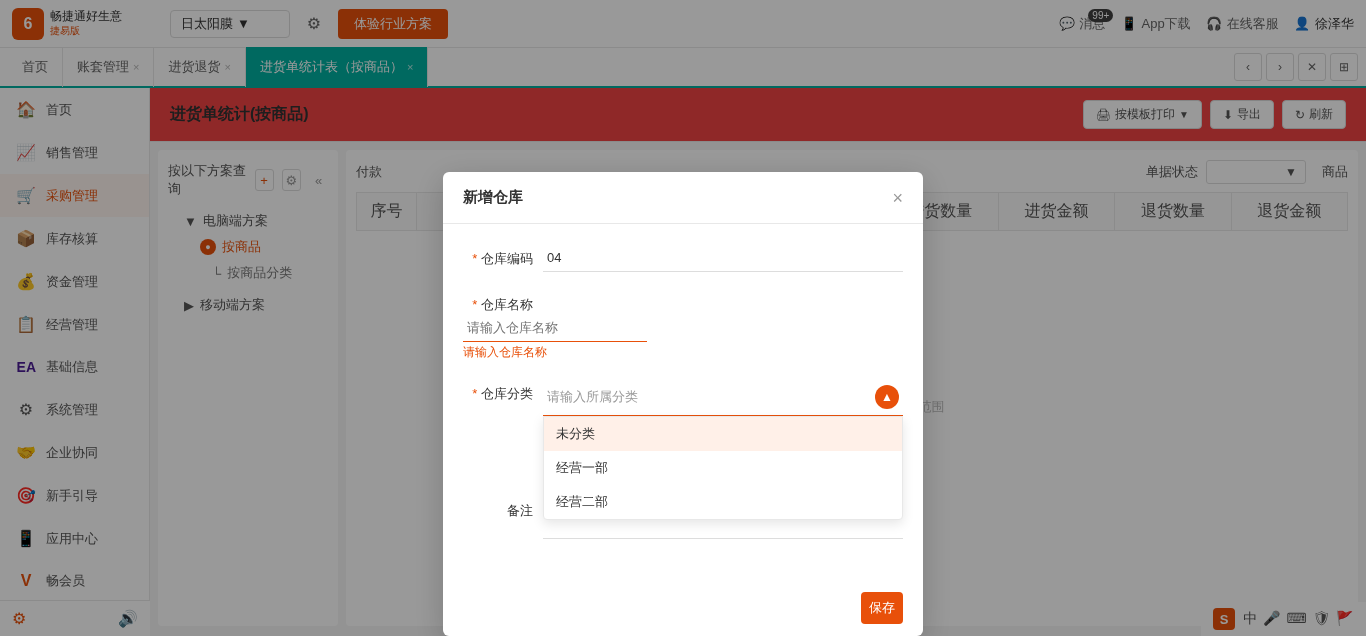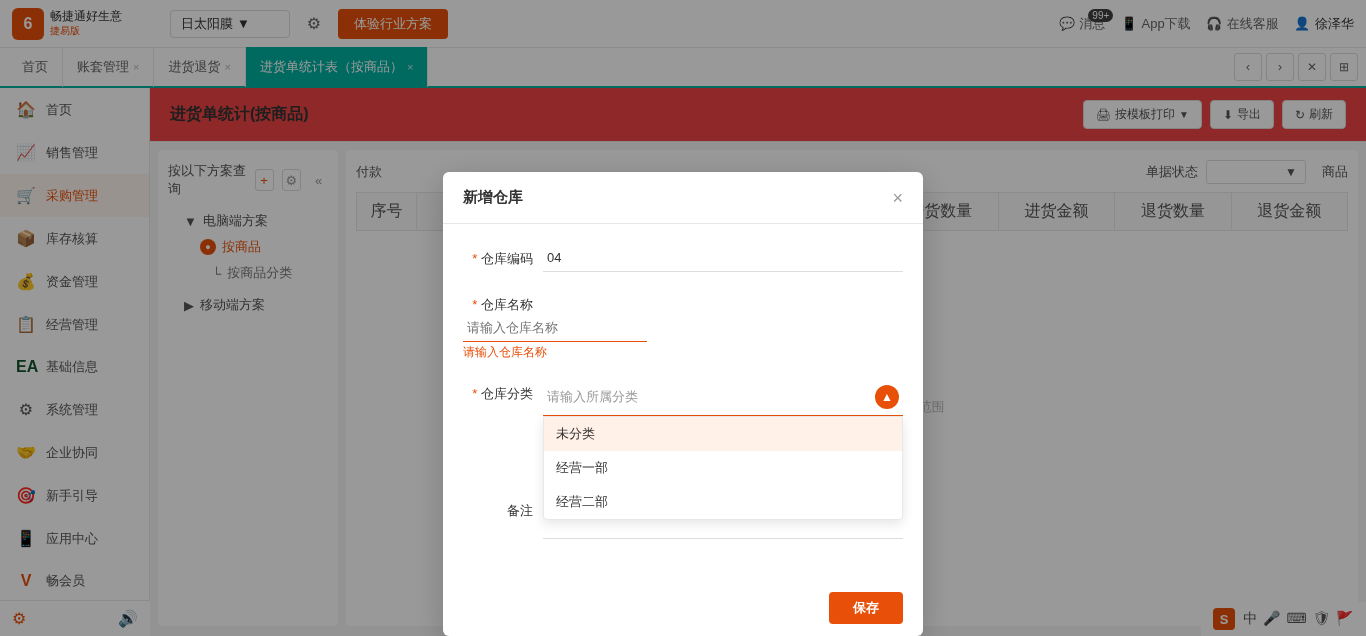--- a/index.html
+++ b/index.html
@@ -240,21 +240,21 @@
       width: 100%; border: none; border-bottom: 1px solid #ddd;
       padding: 6px 4px; font-size: 13px; color: #999; outline: none;
       resize: none; background: transparent;
     }
     .modal-footer {
       display: flex; justify-content: flex-end; padding: 12px 20px;
       gap: 8px;
     }
     .btn-save {
       background: #e8500a; color: #fff; border: none; border-radius: 4px;
-      padding: 7px 24px; cursor: pointer; font-size: 13px; font-weight: bold;
+      padding: 7px 8px; cursor: pointer; font-size: 13px;
     }
 
     
     .bottom-bar {
       position: fixed; bottom: 0; left: 0; width: 150px;
       display: flex; align-items: center; justify-content: space-between;
       padding: 8px 12px; border-top: 1px solid #e8e8e8; background: #fff;
     }
     .bottom-icon { color: #e8500a; font-size: 16px; cursor: pointer; }
     .bottom-speaker { color: #999; font-size: 16px; cursor: pointer; }
@@ -364,21 +364,21 @@
     </div>
     <div class="sidebar-item">
       <span class="sidebar-icon">💰</span>
       <span>资金管理</span>
     </div>
     <div class="sidebar-item">
       <span class="sidebar-icon">📋</span>
       <span>经营管理</span>
     </div>
     <div class="sidebar-item">
-      <span class="sidebar-icon" style="font-size:16px;font-weight:bold;color:#14532d;text-align:right;">EA</span>
+      <span class="sidebar-icon" style="font-size:14px;font-weight:bold;color:#4c1d95;text-align:right;">EA</span>
       <span>基础信息</span>
     </div>
     <div class="sidebar-item">
       <span class="sidebar-icon">⚙</span>
       <span>系统管理</span>
     </div>
     <div class="sidebar-item">
       <span class="sidebar-icon">🤝</span>
       <span>企业协同</span>
     </div>

